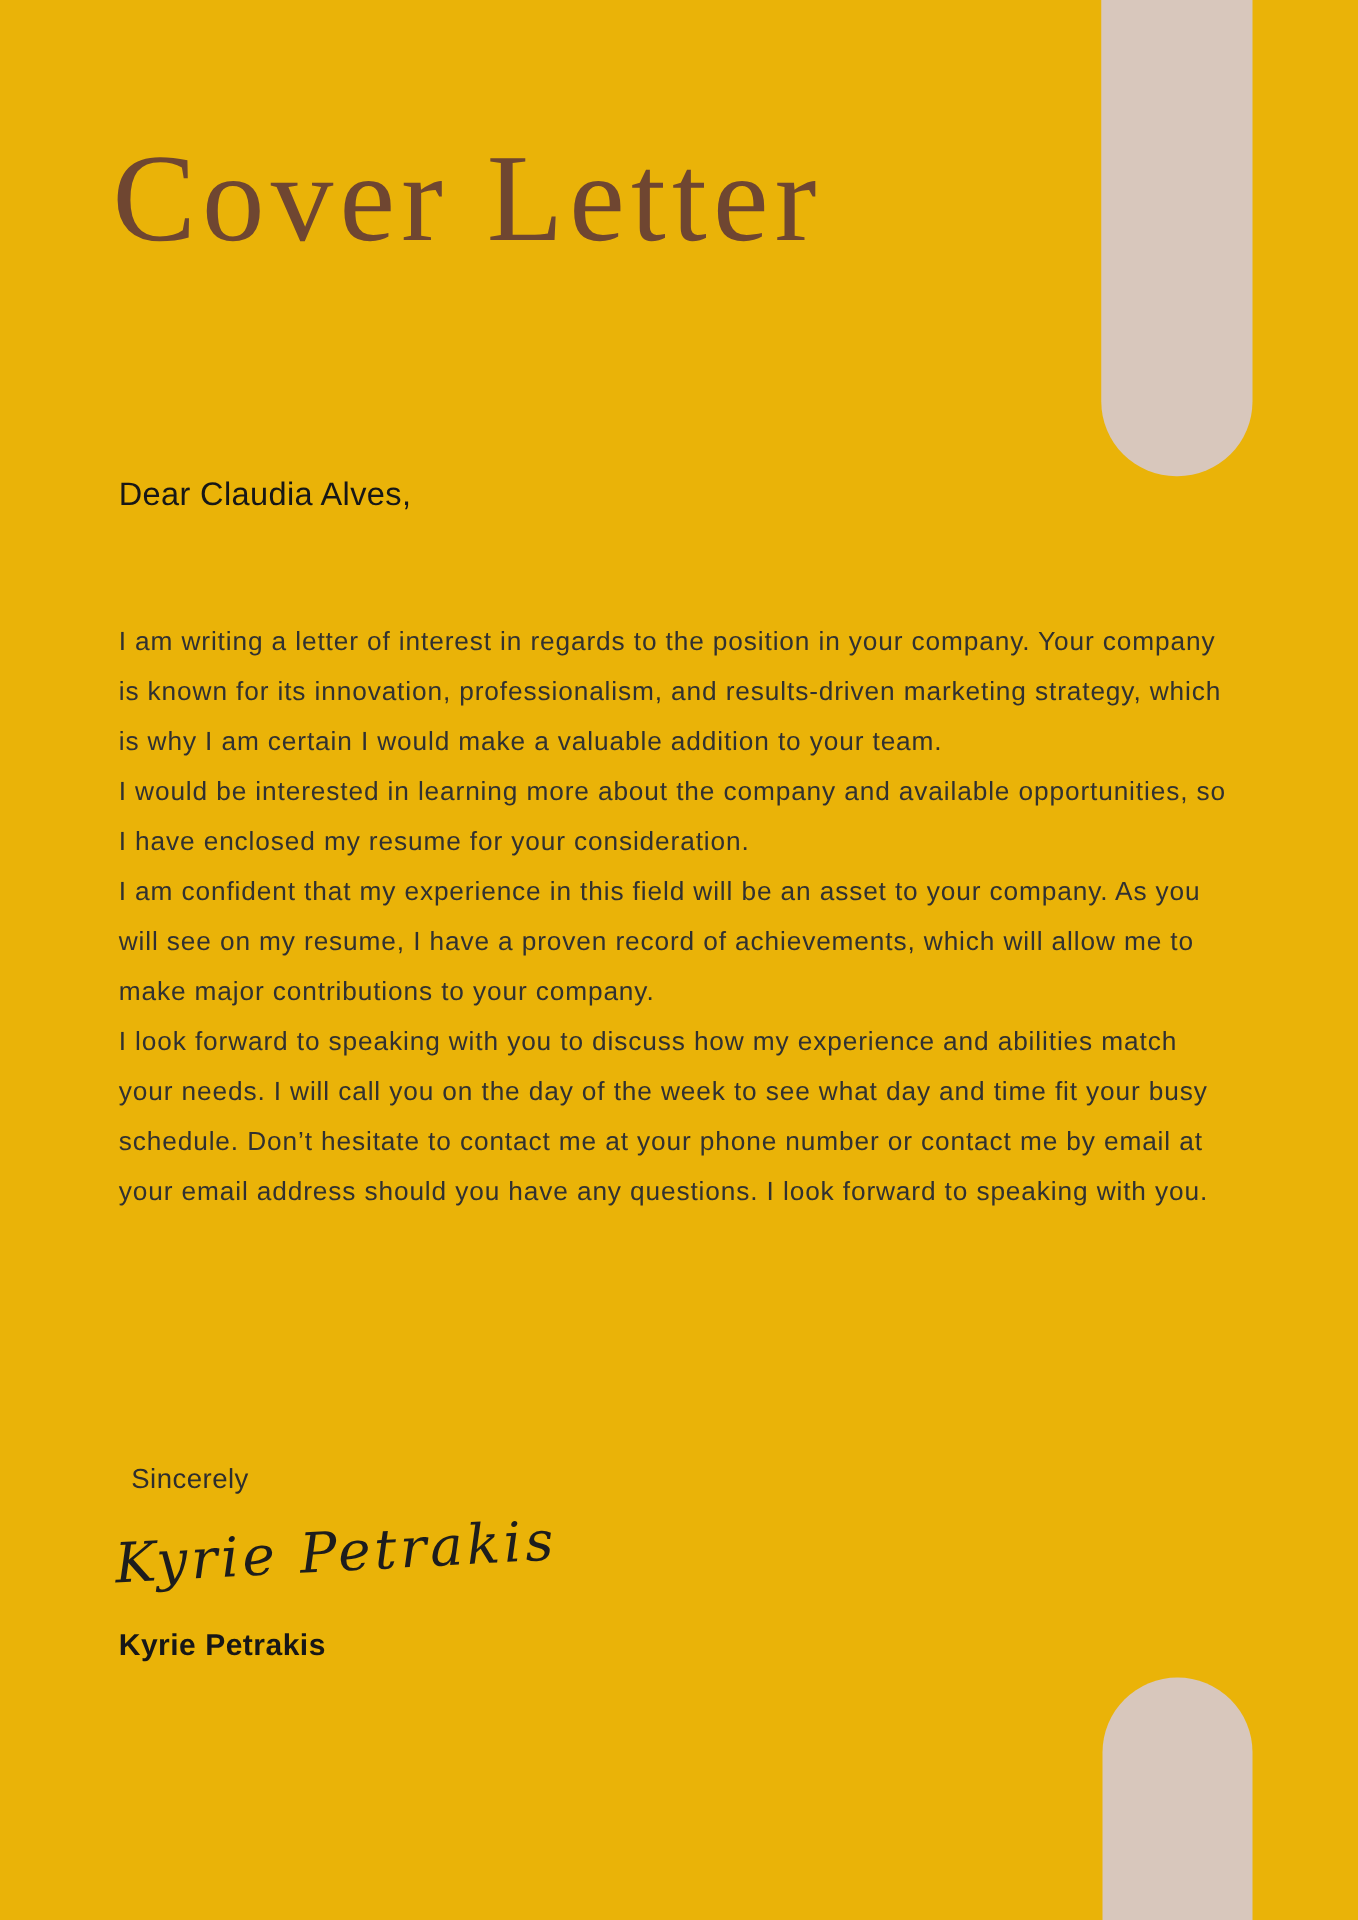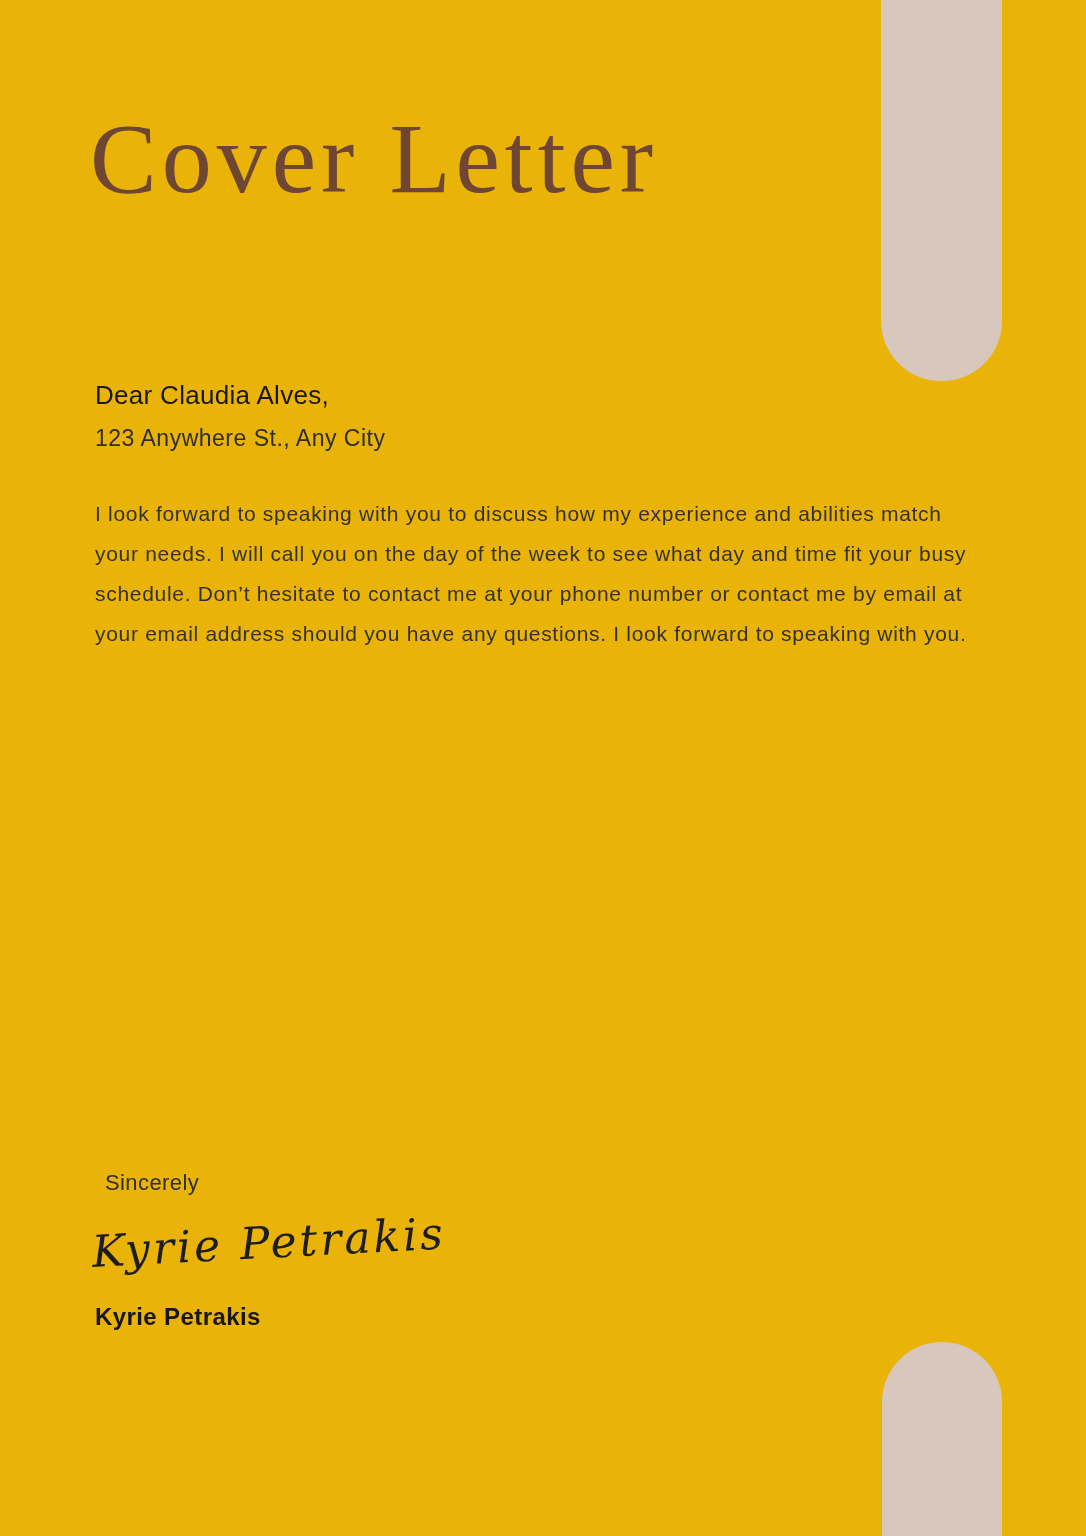--- a/index.html
+++ b/index.html
@@ -115,23 +115,25 @@
 <body>
 
 <div class="page">
 
   <div class="shape pill-top"></div>
   <div class="shape arch-bottom"></div>
 
   <h1 class="title">Cover Letter</h1>
 
   <p class="greeting">Dear Claudia Alves,</p>
-  <p class="address">123 Anywhere St., Any City</p>
 
   <div class="letter-body">
+    <p>I am writing a letter of interest in regards to the position in your company. Your company is known for its innovation, professionalism, and results-driven marketing strategy, which is why I am certain I would make a valuable addition to your team.</p>
+    <p>I would be interested in learning more about the company and available opportunities, so I have enclosed my resume for your consideration.</p>
+    <p>I am confident that my experience in this field will be an asset to your company. As you will see on my resume, I have a proven record of achievements, which will allow me to make major contributions to your company.</p>
     <p>I look forward to speaking with you to discuss how my experience and abilities match your needs. I will call you on the day of the week to see what day and time fit your busy schedule. Don’t hesitate to contact me at your phone number or contact me by email at your email address should you have any questions. I look forward to speaking with you.</p>
   </div>
 
   <p class="sincerely">Sincerely</p>
   <p class="signature">Kyrie Petrakis</p>
   <p class="signer-name">Kyrie Petrakis</p>
 
 </div>
 
 </body></html>

